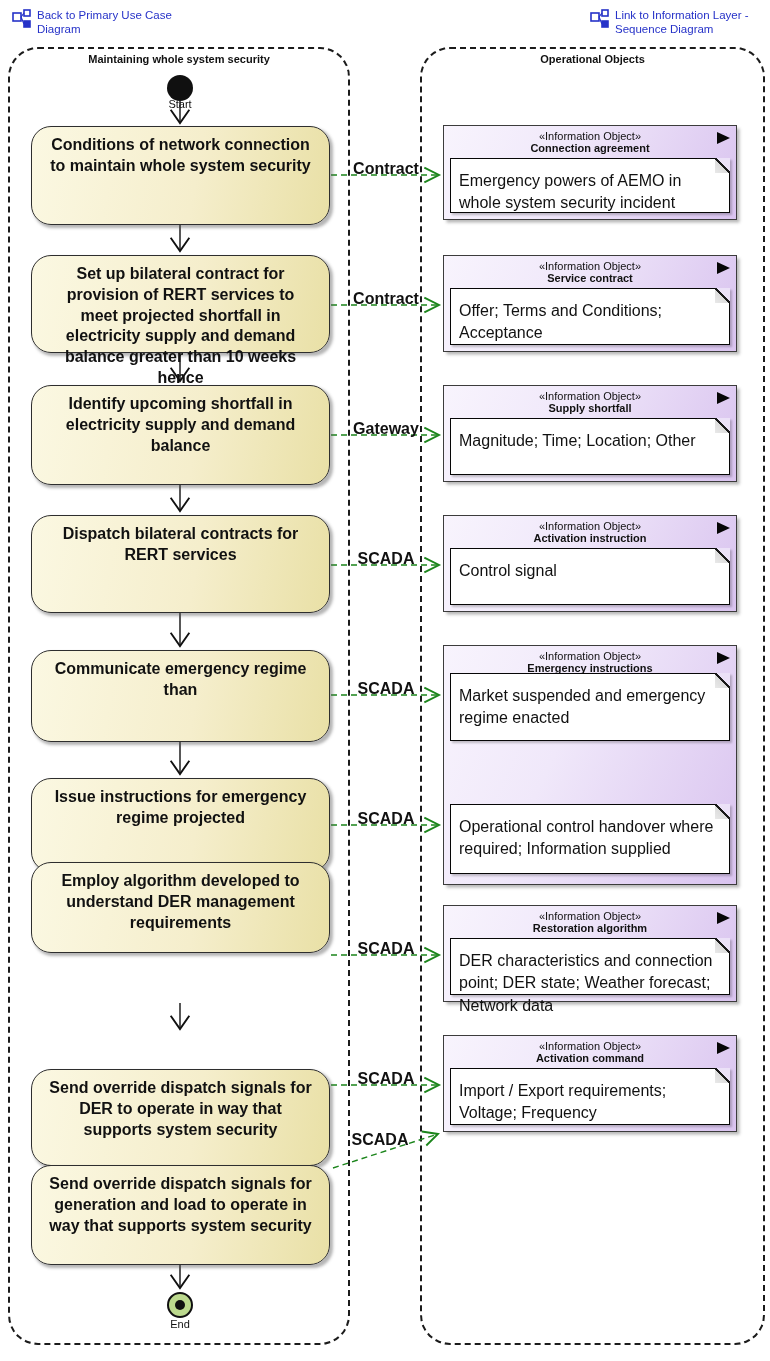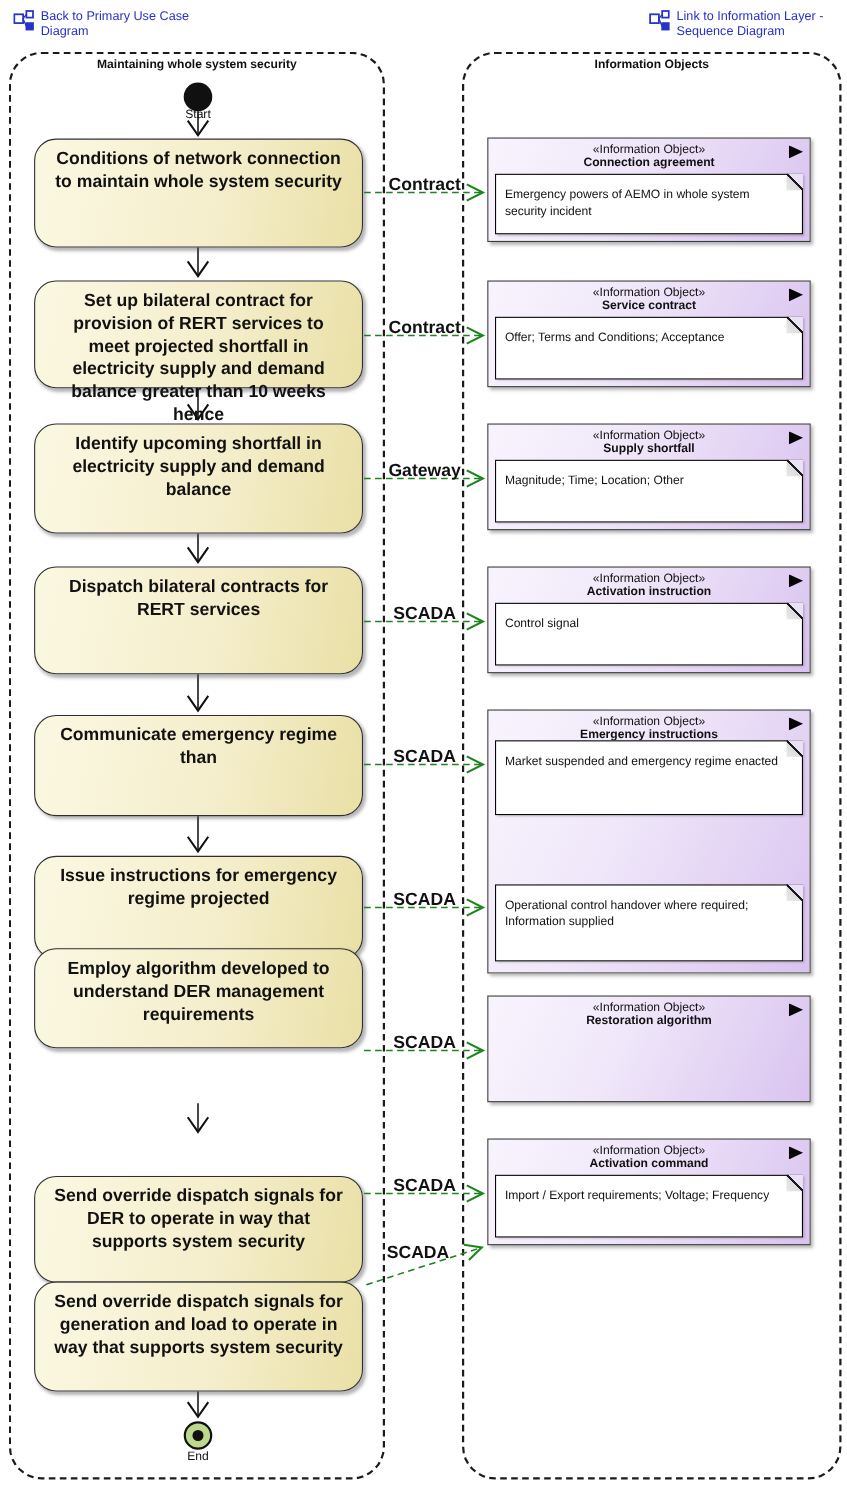--- a/index.html
+++ b/index.html
@@ -59,21 +59,21 @@
   .i5 { top:645px;  height:240px;}
   .i6 { top:905px;  height:97px; }
   .i7 { top:1035px; height:97px; }
   .info .stereo { margin-top:4px; text-align:center; font-size:11px; color:#111; }
   .info .iname  { text-align:center; font-size:11px; font-weight:bold; color:#111; }
   .play { position:absolute; right:6px; top:6px; width:13px; height:12px; background:#060606;
           clip-path:polygon(0 0,0 100%,100% 50%); }
 
   
   .note { position:absolute; left:6px; right:6px; background:#fff; border:1px solid #060606;
-          padding:11px 8px 0 8px; font-size:11px; color:#111; line-height:1.4;
+          padding:11px 8px 0 8px; font-size:16px; color:#111; line-height:1.4;
           box-shadow:1.5px 1.5px 2px rgba(0,0,0,.22); }
   .note-std { top:32px; bottom:6px; }
   .note-em1 { top:27px;  height:68px; }
   .note-em2 { top:158px; height:70px; }
   .fold { position:absolute; top:-1px; right:-1px; width:15px; height:15px;
           background:linear-gradient(225deg,#EBE1F7 0%,#EBE1F7 45%,#1a1a1a 45%,#1a1a1a 55%,#DCDCDC 55%,#E9E9E9 100%); }
 
   
   .flow-label { position:absolute; transform:translateX(-50%); font-size:16px; color:#111; white-space:nowrap;font-weight:bold; }
 
@@ -103,21 +103,21 @@
       <rect x="12" y="12" width="6" height="6" fill="#2632C8" stroke="#2632C8" stroke-width="1.6"></rect>
       <path d="M9 8 L12 4 M9 8 L12 15" stroke="#2632C8" stroke-width="1.2" fill="none"></path>
     </svg>
     <span class="txt">Link to Information Layer - Sequence Diagram</span>
   </div>
 
   <div class="frame left">
     <div class="frame-title">Maintaining whole system security</div>
   </div>
   <div class="frame right">
-    <div class="frame-title">Information Objects</div>
+    <div class="frame-title">Operational Objects</div>
   </div>
 
   <svg class="overlay" width="770" height="1361" viewBox="0 0 770 1361">
     <defs>
       <marker id="mB" orient="auto" markerUnits="userSpaceOnUse" markerWidth="24" markerHeight="24" refX="0" refY="0" viewBox="-14 -9 18 18">
         <path d="M-10,-7 L0,0 L-10,7" fill="none" stroke="#111" stroke-width="1.4"></path>
       </marker>
       <marker id="mG" orient="auto" markerUnits="userSpaceOnUse" markerWidth="24" markerHeight="24" refX="0" refY="0" viewBox="-14 -9 18 18">
         <path d="M-11,-5.5 L0,0 L-11,5.5" fill="none" stroke="#1B851B" stroke-width="1.4"></path>
       </marker>
@@ -199,20 +199,21 @@
     <div class="stereo">«Information Object»</div>
     <div class="iname">Emergency instructions</div>
     <div class="note note-em1"><div class="fold"></div><span>Market suspended and emergency regime enacted</span></div>
     <div class="note note-em2"><div class="fold"></div><span>Operational control handover where required; Information supplied</span></div>
   </div>
 
   <div class="info i6">
     <div class="play"></div>
     <div class="stereo">«Information Object»</div>
     <div class="iname">Restoration algorithm</div>
+    <div class="note note-std"><div class="fold"></div><span>DER characteristics and connection point; DER state; Weather forecast; Network data</span></div>
   </div>
 
   <div class="info i7">
     <div class="play"></div>
     <div class="stereo">«Information Object»</div>
     <div class="iname">Activation command</div>
     <div class="note note-std"><div class="fold"></div><span>Import / Export requirements; Voltage; Frequency</span></div>
   </div>
 
   <div class="flow-label" style="left:386px; top:160px;">Contract</div>

